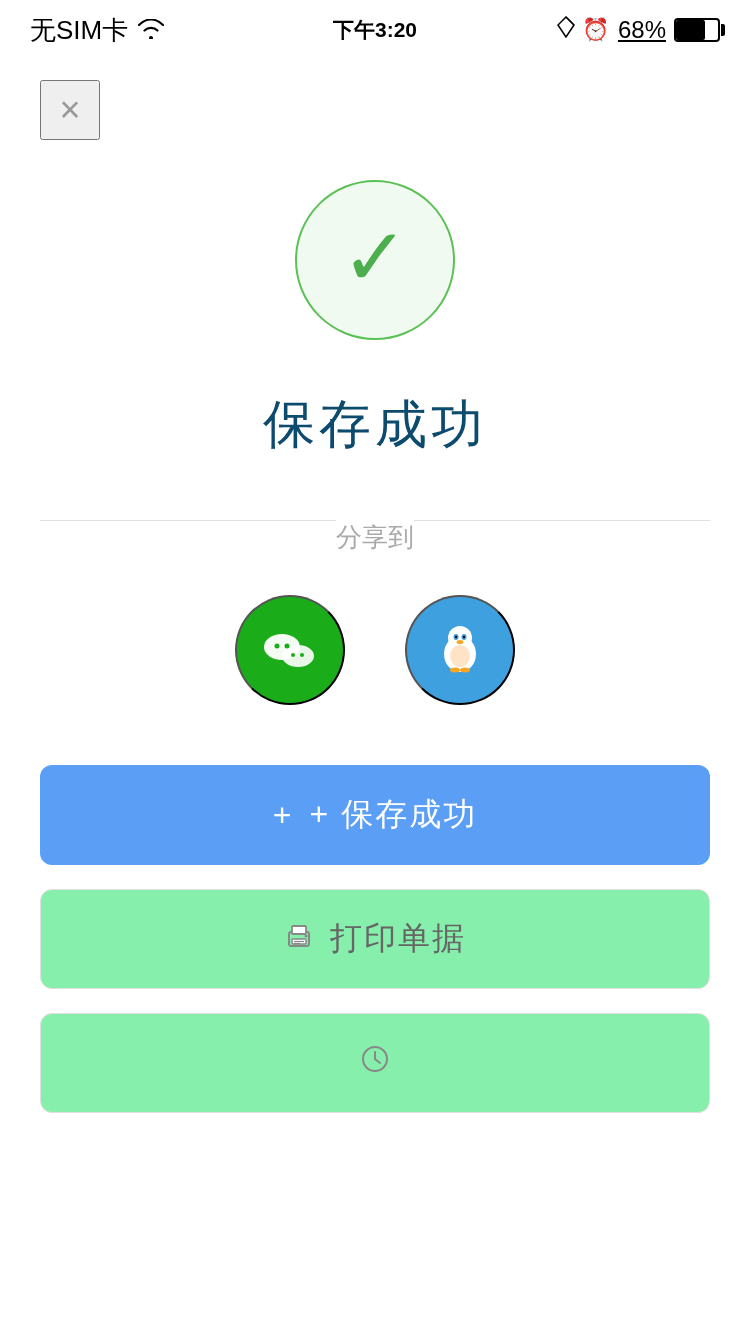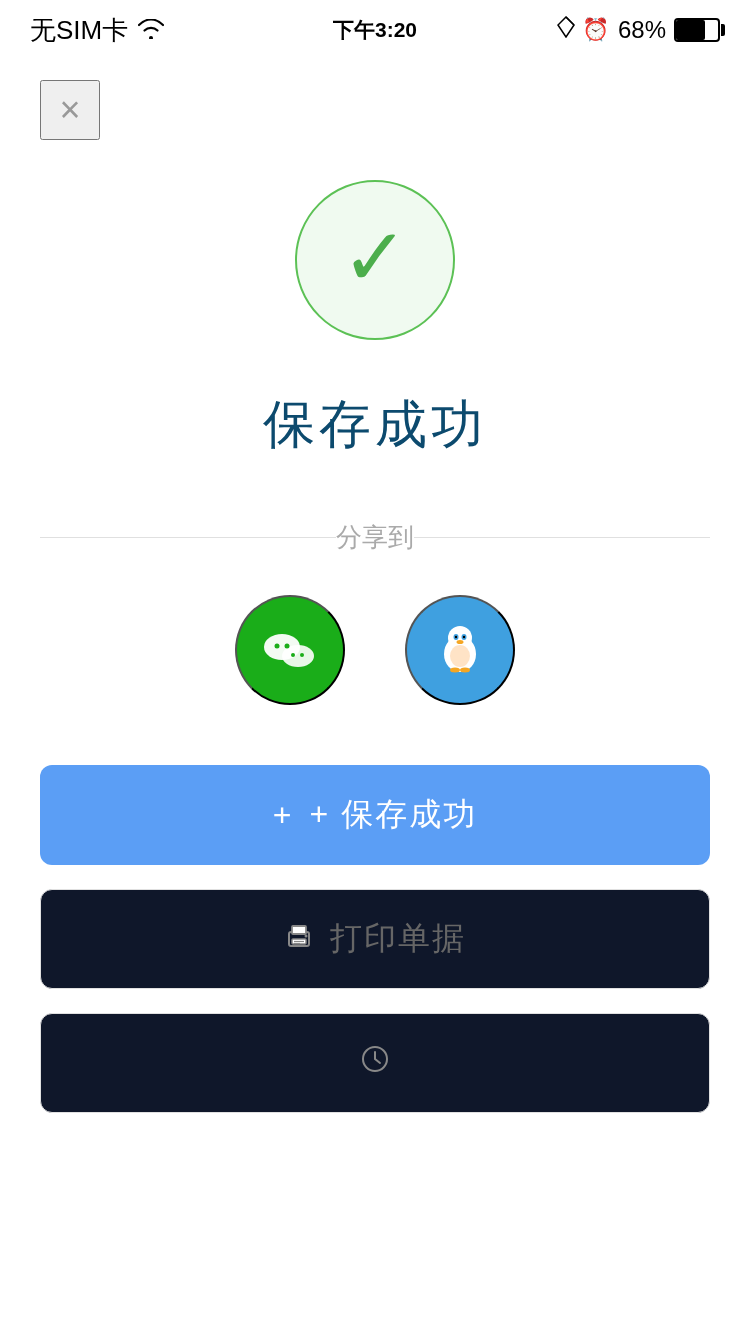--- a/index.html
+++ b/index.html
@@ -130,21 +130,21 @@
       letter-spacing: 4px;
     }
 
     
     .share-section {
       width: 100%;
       margin-bottom: 60px;
     }
     .share-divider-row {
       display: flex;
-      align-items: center;
+      align-items: flex-start;
       margin-bottom: 40px;
     }
     .divider-line {
       flex: 1;
       height: 1px;
       background: #e0e0e0;
     }
     .share-label {
       font-size: 26px;
       color: #aaa;
@@ -197,21 +197,21 @@
       align-items: center;
       justify-content: center;
       gap: 16px;
       letter-spacing: 2px;
     }
     .btn-primary {
       background: #5b9ef5;
       color: #fff;
     }
     .btn-secondary {
-      background: #0f172a;
+      background: #86efac;
       color: #666;
       border: 1px solid #e0e0e0;
     }
   </style>
 </head>
 <body>
 
 <div class="status-bar">
   <div class="status-left">
     <span>无SIM卡</span>
@@ -225,21 +225,21 @@
   </div>
   <div class="status-center">下午3:20</div>
   <div class="status-right">
     <span>
       <svg width="18" height="22" viewBox="0 0 18 22" fill="none">
         <path d="M9 1L17 9L9 21L1 9L9 1Z" stroke="#000" stroke-width="1.5" fill="none"></path>
         <path d="M9 1L17 9" stroke="#000" stroke-width="1.5"></path>
       </svg>
     </span>
     <span style="font-size:22px;">⏰</span>
-    <span style="font-size:24px;">68%</span>
+    <span style="font-size:24px;text-decoration:underline;">68%</span>
     <div class="battery-icon">
       <div class="battery-fill"></div>
     </div>
   </div>
 </div>
 
 <div class="main-content">
 
   <button class="close-button">
     <span class="close-x">×</span>

